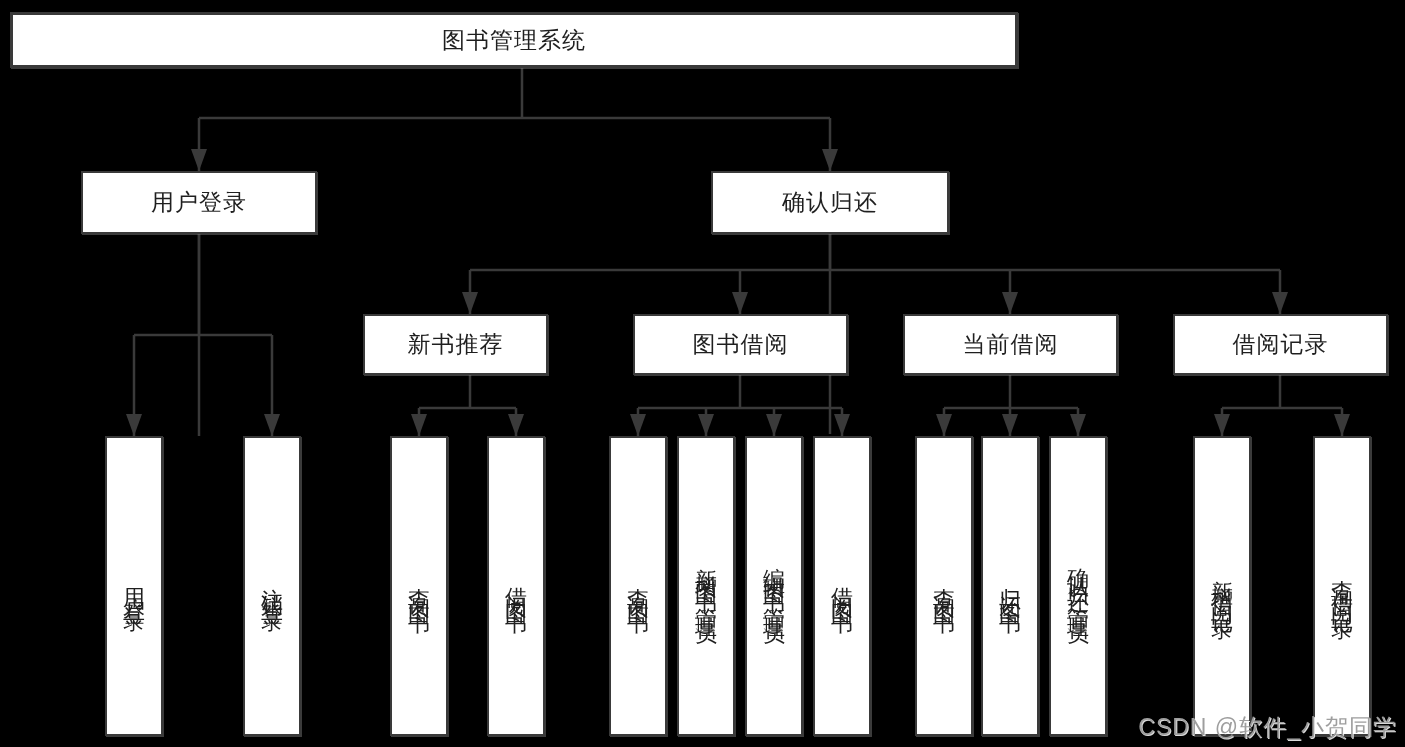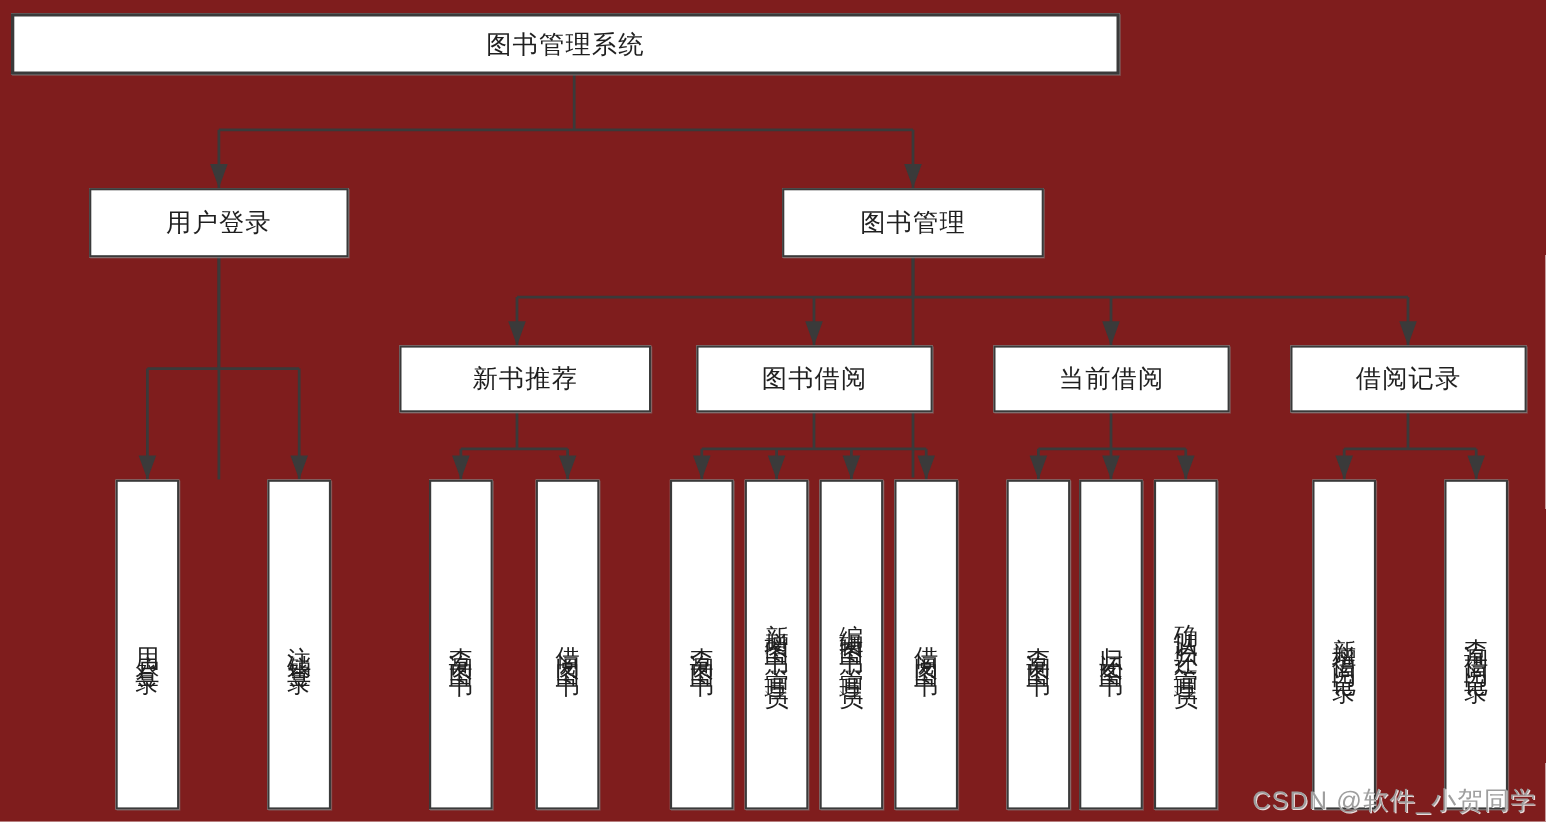--- a/index.html
+++ b/index.html
@@ -4,21 +4,21 @@
 <style>
   html, body {
     margin: 0;
     padding: 0;
     background: #ffffff;
   }
   .canvas {
     position: relative;
     width: 1405px;
     height: 747px;
-    background: #7f1d1d;
+    background: #000000;
     font-family: "Liberation Sans", "DejaVu Sans", sans-serif;
     overflow: hidden;
   }
   .lines {
     position: absolute;
     left: 0; top: 0;
     width: 1405px; height: 747px;
   }
   .box {
     position: absolute;
@@ -100,23 +100,23 @@
       <polygon points="1002,414 1018,414 1010,436"></polygon>
       <polygon points="1070,414 1086,414 1078,436"></polygon>
       <polygon points="1214,414 1230,414 1222,436"></polygon>
       <polygon points="1334,414 1350,414 1342,436"></polygon>
     </g>
   </svg>
 
   <div class="box root" style="left:10px; top:12px; width:1008px; height:56px;">图书管理系统</div>
 
   <div class="box" style="left:81px; top:171px; width:236px; height:63px;">用户登录</div>
-  <div class="box" style="left:711px; top:171px; width:238px; height:63px;">图书管理</div>
+  <div class="box" style="left:711px; top:171px; width:238px; height:63px;">确认归还</div>
 
-  <div class="box" style="left:363px; top:314px; width:229px; height:61px;">新书推荐</div>
+  <div class="box" style="left:363px; top:314px; width:185px; height:61px;">新书推荐</div>
   <div class="box" style="left:633px; top:314px; width:215px; height:61px;">图书借阅</div>
   <div class="box" style="left:903px; top:314px; width:215px; height:61px;">当前借阅</div>
   <div class="box" style="left:1173px; top:314px; width:215px; height:61px;">借阅记录</div>
 
   <div class="vbox" style="left:105px; top:436px; width:58px; height:300px;">用户登录</div>
   <div class="vbox" style="left:243px; top:436px; width:58px; height:300px;">注销登录</div>
 
   <div class="vbox" style="left:390px; top:436px; width:58px; height:300px;">查询图书</div>
   <div class="vbox" style="left:487px; top:436px; width:58px; height:300px;">借阅图书</div>
 

